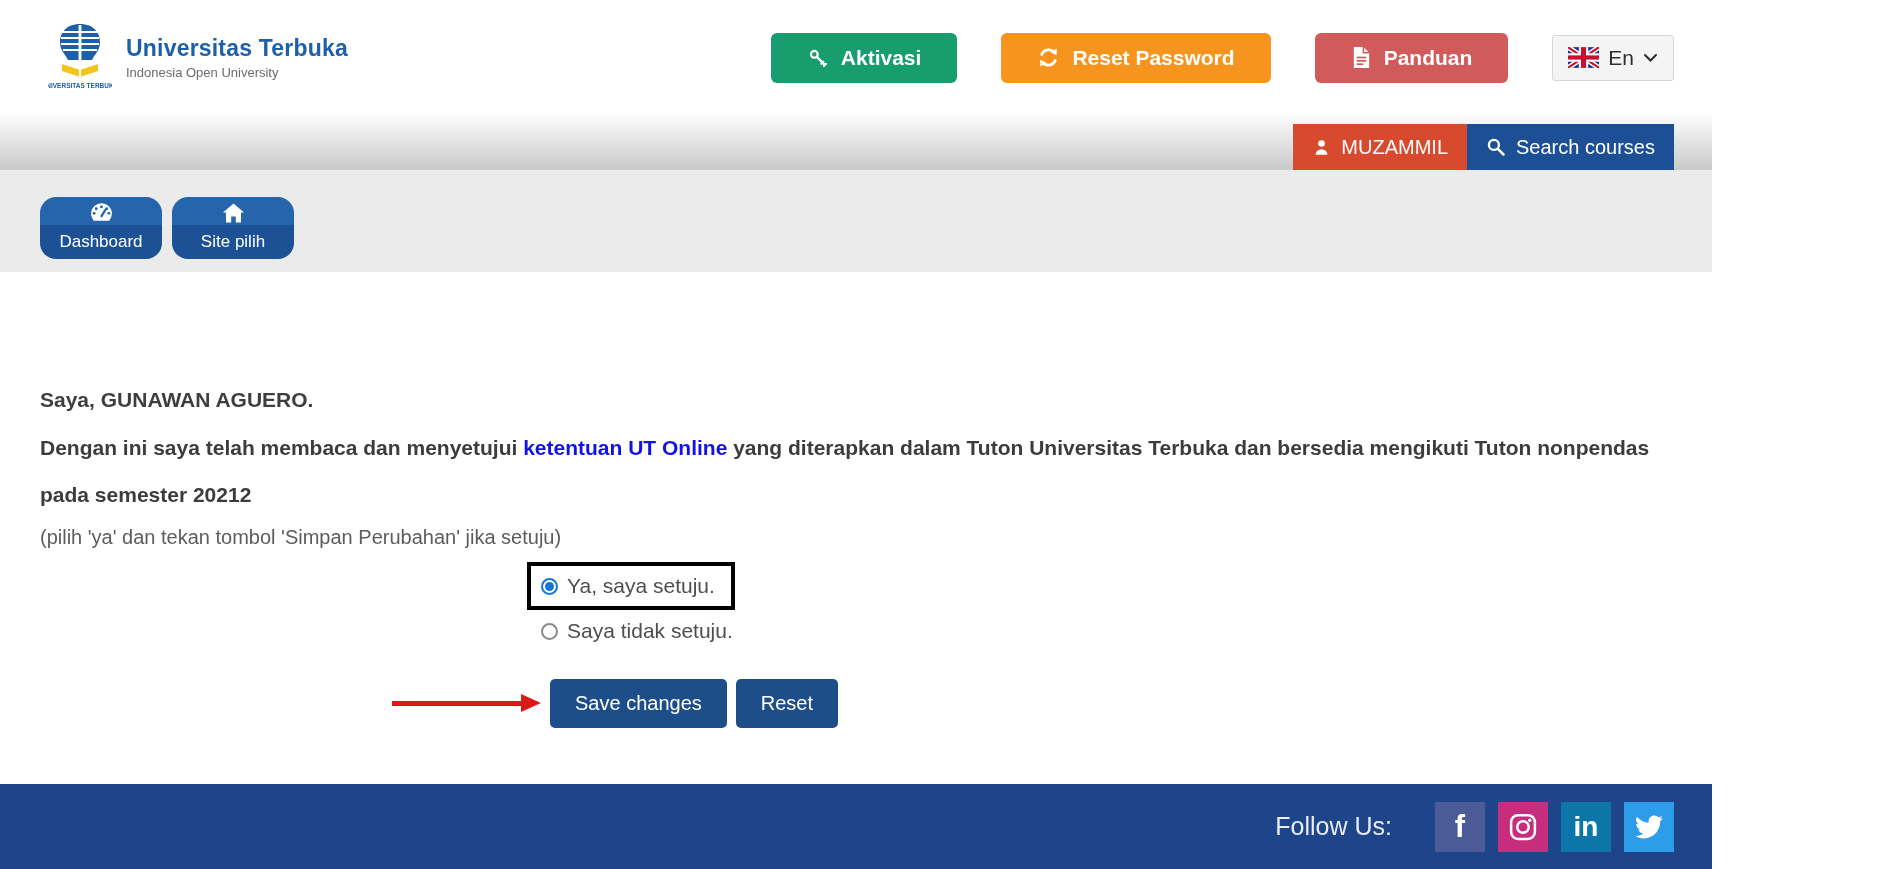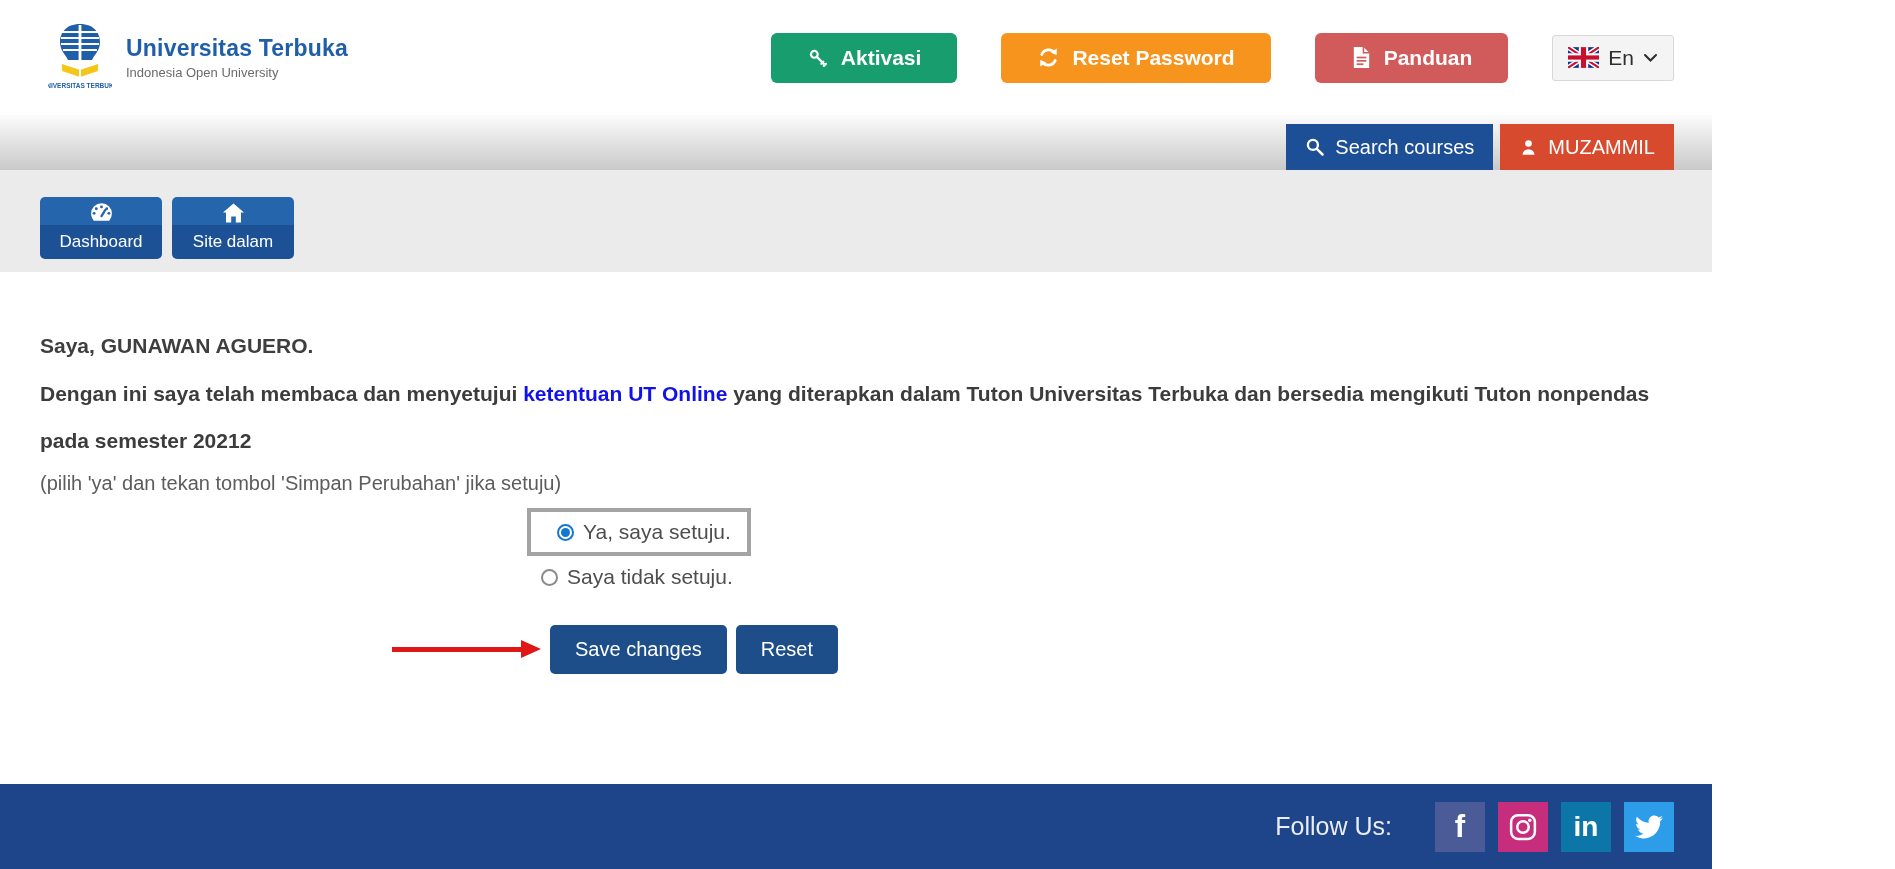--- a/index.html
+++ b/index.html
@@ -28,37 +28,37 @@
   
   .graybar { height:55px; background:linear-gradient(#fcfcfc,#c9c9c9);
     display:flex; align-items:flex-end; justify-content:flex-end; padding-right:38px; }
   .nbtn { display:inline-flex; align-items:center; gap:10px; height:46px; padding:0 19px;
     border:none; color:#fff; font-size:20px; font-family:inherit; cursor:pointer; }
   .nbtn.blue { background:#1d4f97; }
   .nbtn.userred { background:#d74a2e; margin-left:7px; }
 
   
   .crumb-strip { height:102px; background:#ebebeb; padding:27px 0 0 40px; display:flex; }
-  .crumb { width:122px; height:62px; border-radius:5px; overflow:hidden; display:flex;
+  .crumb { width:122px; height:62px; border-radius:16px; overflow:hidden; display:flex;
     flex-direction:column; margin-right:10px; cursor:pointer; text-decoration:none; }
   .crumb-top { background:#2565ac; height:28px; display:flex; align-items:center;
     justify-content:center; padding-top:3px; }
   .crumb-label { background:#1d5195; flex:1; display:flex; align-items:center;
     justify-content:center; color:#fff; font-size:17px; }
 
   
   .content { flex:1; background:#fff; padding:0 40px; }
-  .greeting { padding-top:62px; font-size:21px; font-weight:bold; color:#3e3e3e; }
+  .greeting { padding-top:116px; font-size:21px; font-weight:bold; color:#3e3e3e; }
   .statement { margin-top:12px; font-size:21px; font-weight:bold; color:#3c3c3c;
     line-height:47px; max-width:1815px; }
   .statement .link { color:#1212e8; text-decoration:none; }
   .statement .line2 { display:block; }
   .instruction { margin-top:8px; font-size:20px; color:#5c5c5c; }
   .radio-zone { margin-top:13px; margin-left:487px; font-size:21px; color:#4e4e4e; }
-  .highlight-box { display:inline-block; border:4px solid #a3a3a3; padding:8px 16px 8px 26px;text-align:right; }
+  .highlight-box { display:inline-block; border:4px solid #000000; padding:8px 16px 8px 10px;text-align:right; }
   .radio-row { display:flex; align-items:center; gap:9px; cursor:pointer; }
   .radio-row.second { margin-top:9px; margin-left:14px; }
   .radio { width:17px; height:17px; border:2px solid #8a8a8a; border-radius:50%;
     background:#fff; display:inline-block; position:relative; flex:0 0 auto; }
   .radio.checked { border-color:#1576d2; }
   .radio.checked::after { content:""; position:absolute; left:2px; top:2px; right:2px;
     bottom:2px; background:#1576d2; border-radius:50%; }
   .btn-row { margin-top:36px; margin-left:510px; position:relative; display:flex; gap:9px; }
   .mbtn { background:#1d4e89; color:#fff; border:none; border-radius:5px; height:49px;
     padding:0 25px; font-size:20px; font-family:inherit; cursor:pointer; }
@@ -149,33 +149,33 @@
         </svg>
         <span>En</span>
         <svg width="15" height="10" viewBox="0 0 15 10">
           <path d="M2 2 l5.5 5.5 L13 2" fill="none" stroke="#2e2e2e" stroke-width="2.1" stroke-linecap="round"></path>
         </svg>
       </div>
     </div>
   </header>
 
   <nav class="graybar">
+    <button class="nbtn userred">
+      <svg width="19" height="19" viewBox="0 0 24 24">
+        <circle cx="12" cy="7" r="4.2" fill="#fff"></circle>
+        <path d="M4.5 21 a7.5 6.8 0 0 1 15 0 z" fill="#fff"></path>
+      </svg>
+      <span>MUZAMMIL</span>
+    </button>
     <button class="nbtn blue">
       <svg width="20" height="20" viewBox="0 0 24 24">
         <circle cx="9.5" cy="9.5" r="6" fill="none" stroke="#fff" stroke-width="2.8"></circle>
         <line x1="14.2" y1="14.2" x2="21" y2="21" stroke="#fff" stroke-width="3" stroke-linecap="round"></line>
       </svg>
       <span>Search courses</span>
-    </button>
-    <button class="nbtn userred">
-      <svg width="19" height="19" viewBox="0 0 24 24">
-        <circle cx="12" cy="7" r="4.2" fill="#fff"></circle>
-        <path d="M4.5 21 a7.5 6.8 0 0 1 15 0 z" fill="#fff"></path>
-      </svg>
-      <span>MUZAMMIL</span>
     </button>
   </nav>
 
   <div class="crumb-strip">
     <a class="crumb">
       <span class="crumb-top">
         <svg width="25" height="23" viewBox="0 0 24 22">
           <path d="M22 12 a10 10 0 1 0 -20 0 c0 2.6 1 5 2.6 6.8 h14.8 A10 10 0 0 0 22 12z" fill="#fff"></path>
           <g fill="#2565ac">
             <circle cx="12" cy="5.6" r="1.4"></circle>
@@ -188,21 +188,21 @@
         </svg>
       </span>
       <span class="crumb-label">Dashboard</span>
     </a>
     <a class="crumb">
       <span class="crumb-top">
         <svg width="23" height="22" viewBox="0 0 24 22">
           <path d="M12 1 L23 10.5 h-3.2 V21 h-5.4 v-6.4 h-4.8 V21 H4.2 V10.5 H1 z" fill="#fff"></path>
         </svg>
       </span>
-      <span class="crumb-label">Site dalam</span>
+      <span class="crumb-label">Site pilih</span>
     </a>
   </div>
 
   <main class="content">
     <p class="greeting">Saya, GUNAWAN AGUERO.</p>
 
     <p class="statement">
       <span>Dengan ini saya telah membaca dan menyetujui </span><a class="link" href="#">ketentuan UT Online</a><span> yang diterapkan dalam Tuton Universitas Terbuka dan bersedia mengikuti Tuton nonpendas</span>
       <span class="line2">pada semester 20212</span>
     </p>

